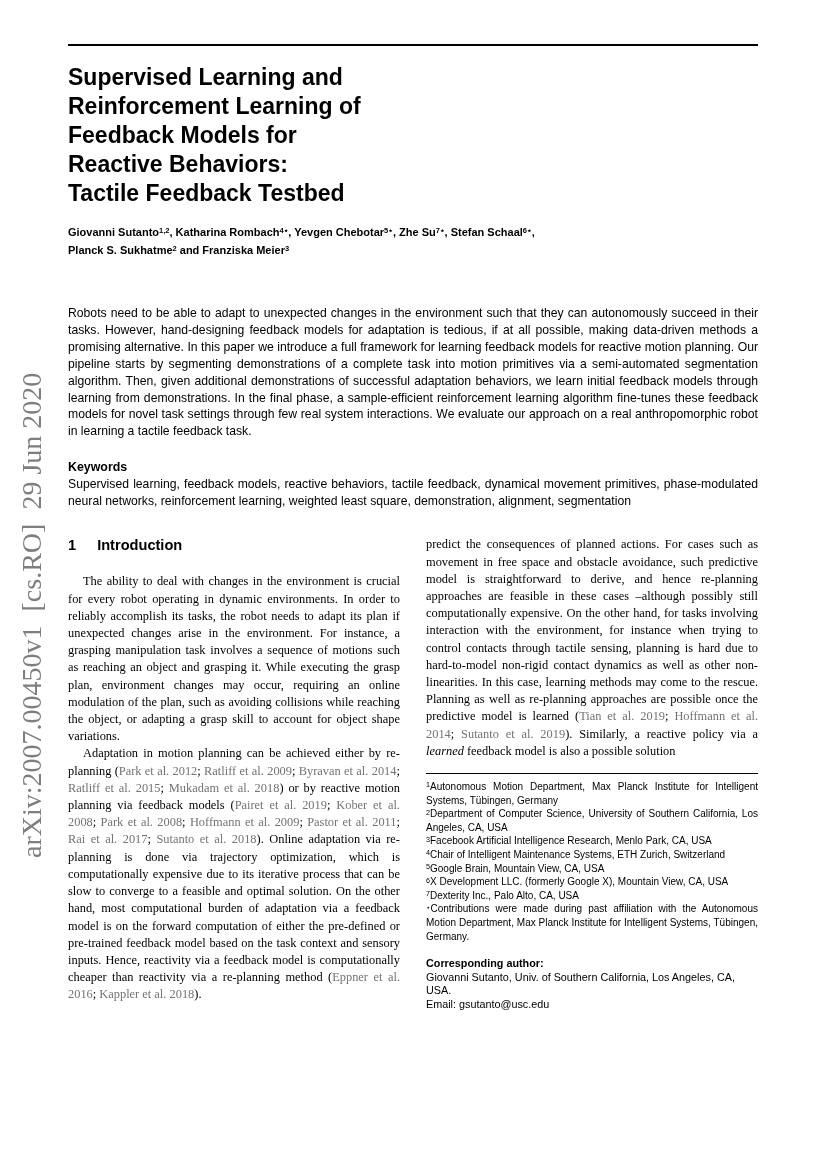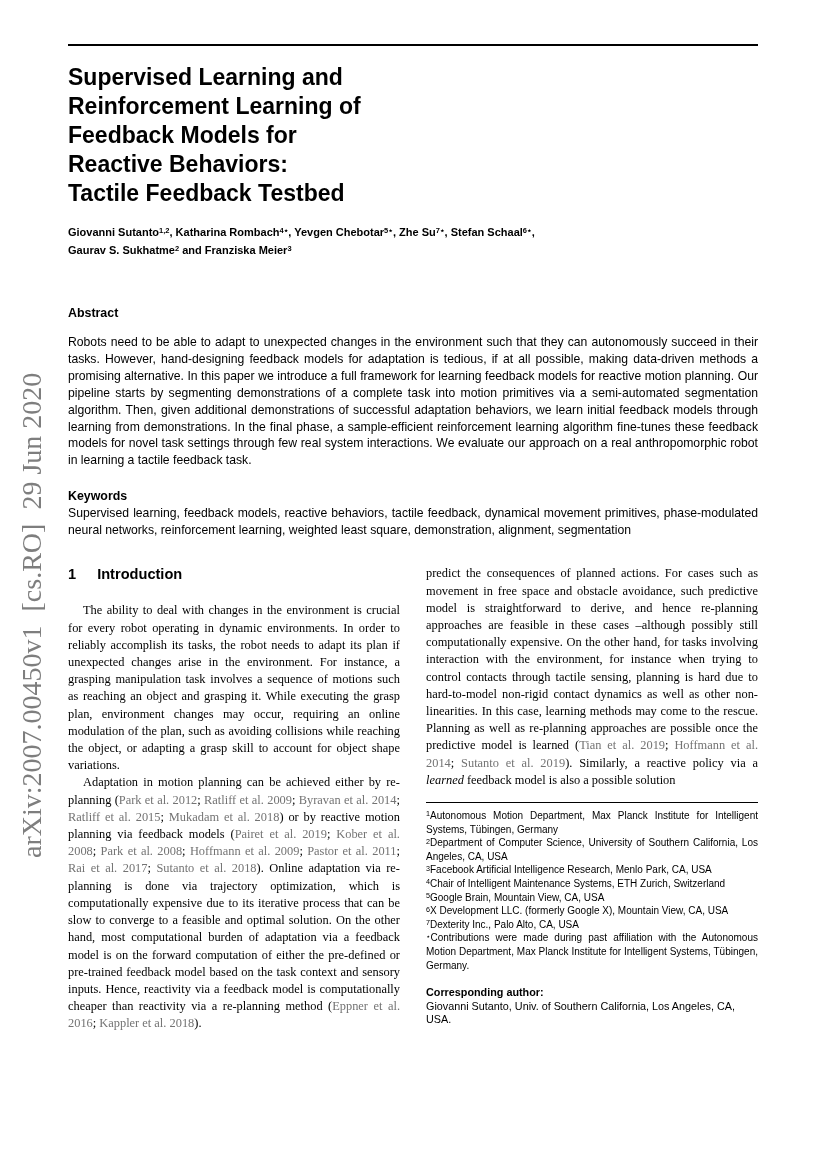--- a/index.html
+++ b/index.html
@@ -143,25 +143,24 @@
 <div class="content">
 
   <div class="paper-title">Supervised Learning and
 Reinforcement Learning of
 Feedback Models for
 Reactive Behaviors:
 Tactile Feedback Testbed</div>
 
   <div class="authors">
     <div><span>Giovanni Sutanto</span><span class="seg-sup">1,2</span><span>, Katharina Rombach</span><span class="seg-sup">4⋆</span><span>, Yevgen Chebotar</span><span class="seg-sup">5⋆</span><span>, Zhe Su</span><span class="seg-sup">7⋆</span><span>, Stefan Schaal</span><span class="seg-sup">6⋆</span><span>,</span></div>
-    <div><span>Gaurav S. Sukhatme</span><span class="seg-sup">2</span><span> and Franziska Meier</span><span class="seg-sup">3</span></div>
+    <div><span>Planck S. Sukhatme</span><span class="seg-sup">2</span><span> and Franziska Meier</span><span class="seg-sup">3</span></div>
   </div>
 
   <div class="abstract-block">
-    <div class="block-heading">Abstract</div>
     <div class="abstract-text">Robots need to be able to adapt to unexpected changes in the environment such that they can autonomously succeed in their tasks. However, hand-designing feedback models for adaptation is tedious, if at all possible, making data-driven methods a promising alternative. In this paper we introduce a full framework for learning feedback models for reactive motion planning. Our pipeline starts by segmenting demonstrations of a complete task into motion primitives via a semi-automated segmentation algorithm. Then, given additional demonstrations of successful adaptation behaviors, we learn initial feedback models through learning from demonstrations. In the final phase, a sample-efficient reinforcement learning algorithm fine-tunes these feedback models for novel task settings through few real system interactions. We evaluate our approach on a real anthropomorphic robot in learning a tactile feedback task.</div>
   </div>
 
   <div class="keywords-block">
     <div class="block-heading">Keywords</div>
     <div class="keywords-text">Supervised learning, feedback models, reactive behaviors, tactile feedback, dynamical movement primitives, phase-modulated neural networks, reinforcement learning, weighted least square, demonstration, alignment, segmentation</div>
   </div>
 
   <div class="columns">
 
@@ -185,17 +184,18 @@
         <div class="footnote"><span class="fn-marker">4</span><span>Chair of Intelligent Maintenance Systems, ETH Zurich, Switzerland</span></div>
         <div class="footnote"><span class="fn-marker">5</span><span>Google Brain, Mountain View, CA, USA</span></div>
         <div class="footnote"><span class="fn-marker">6</span><span>X Development LLC. (formerly Google X), Mountain View, CA, USA</span></div>
         <div class="footnote"><span class="fn-marker">7</span><span>Dexterity Inc., Palo Alto, CA, USA</span></div>
         <div class="footnote"><span class="fn-marker">⋆</span><span>Contributions were made during past affiliation with the Autonomous Motion Department, Max Planck Institute for Intelligent Systems, Tübingen, Germany.</span></div>
       </div>
 
       <div class="corresponding">
         <div class="block-heading">Corresponding author:</div>
         <div>Giovanni Sutanto, Univ. of Southern California, Los Angeles, CA, USA.</div>
+        <div>Email: gsutanto@usc.edu</div>
       </div>
     </div>
 
   </div>
 </div>
 
 </body></html>

